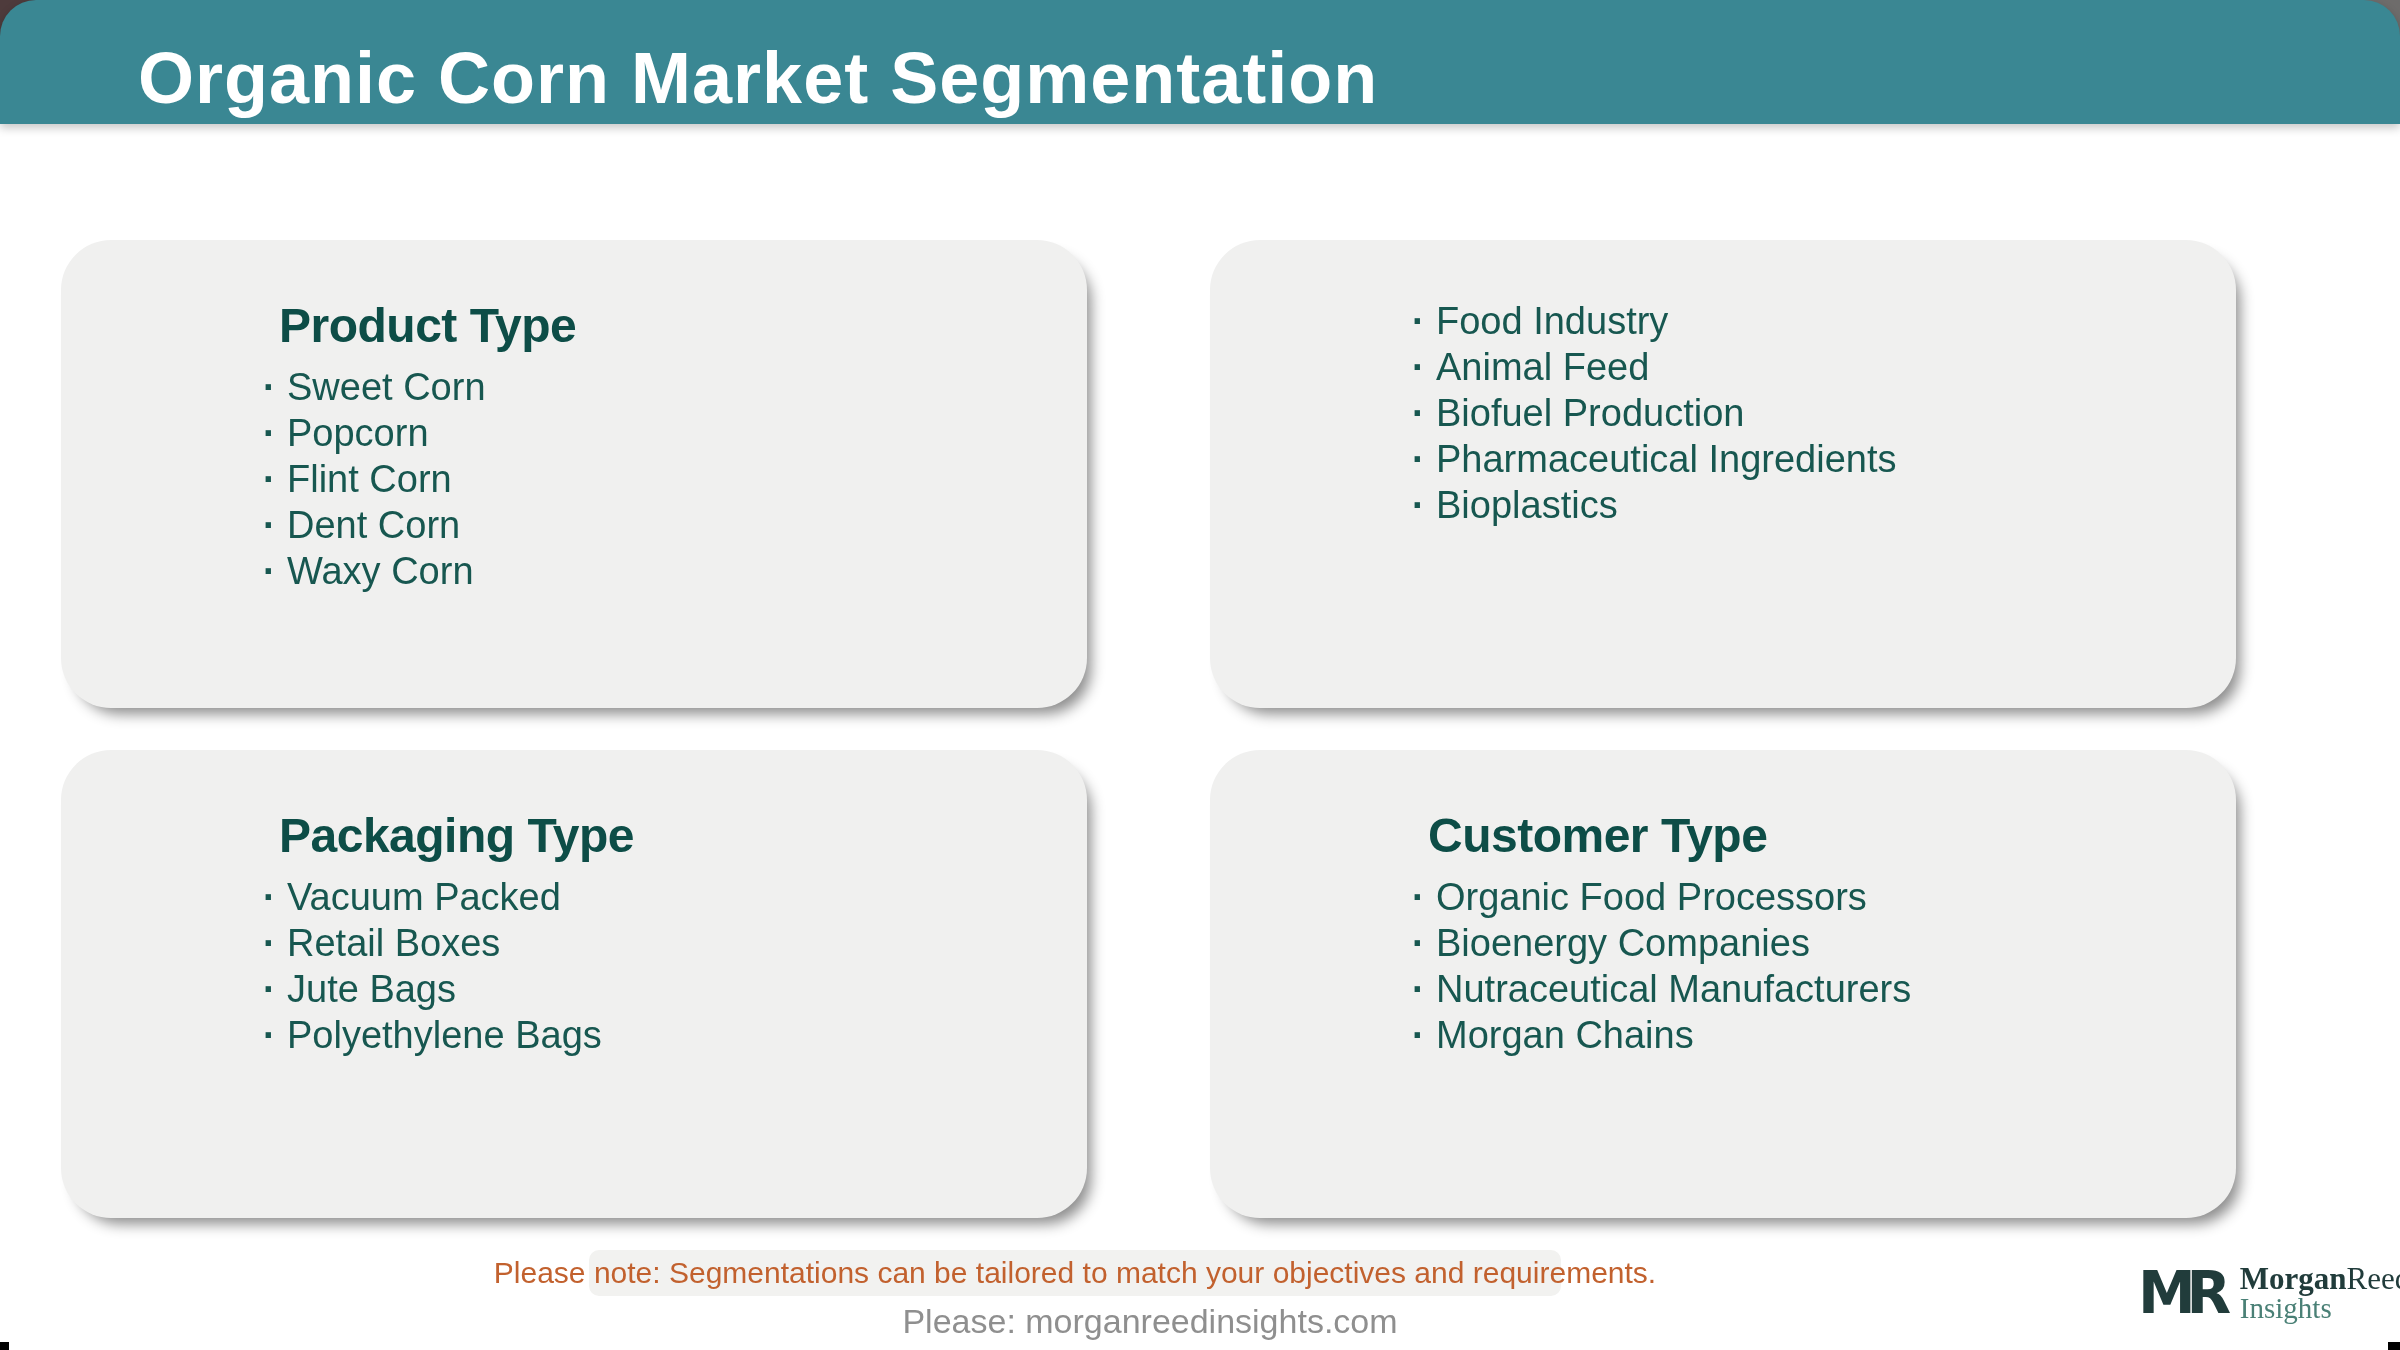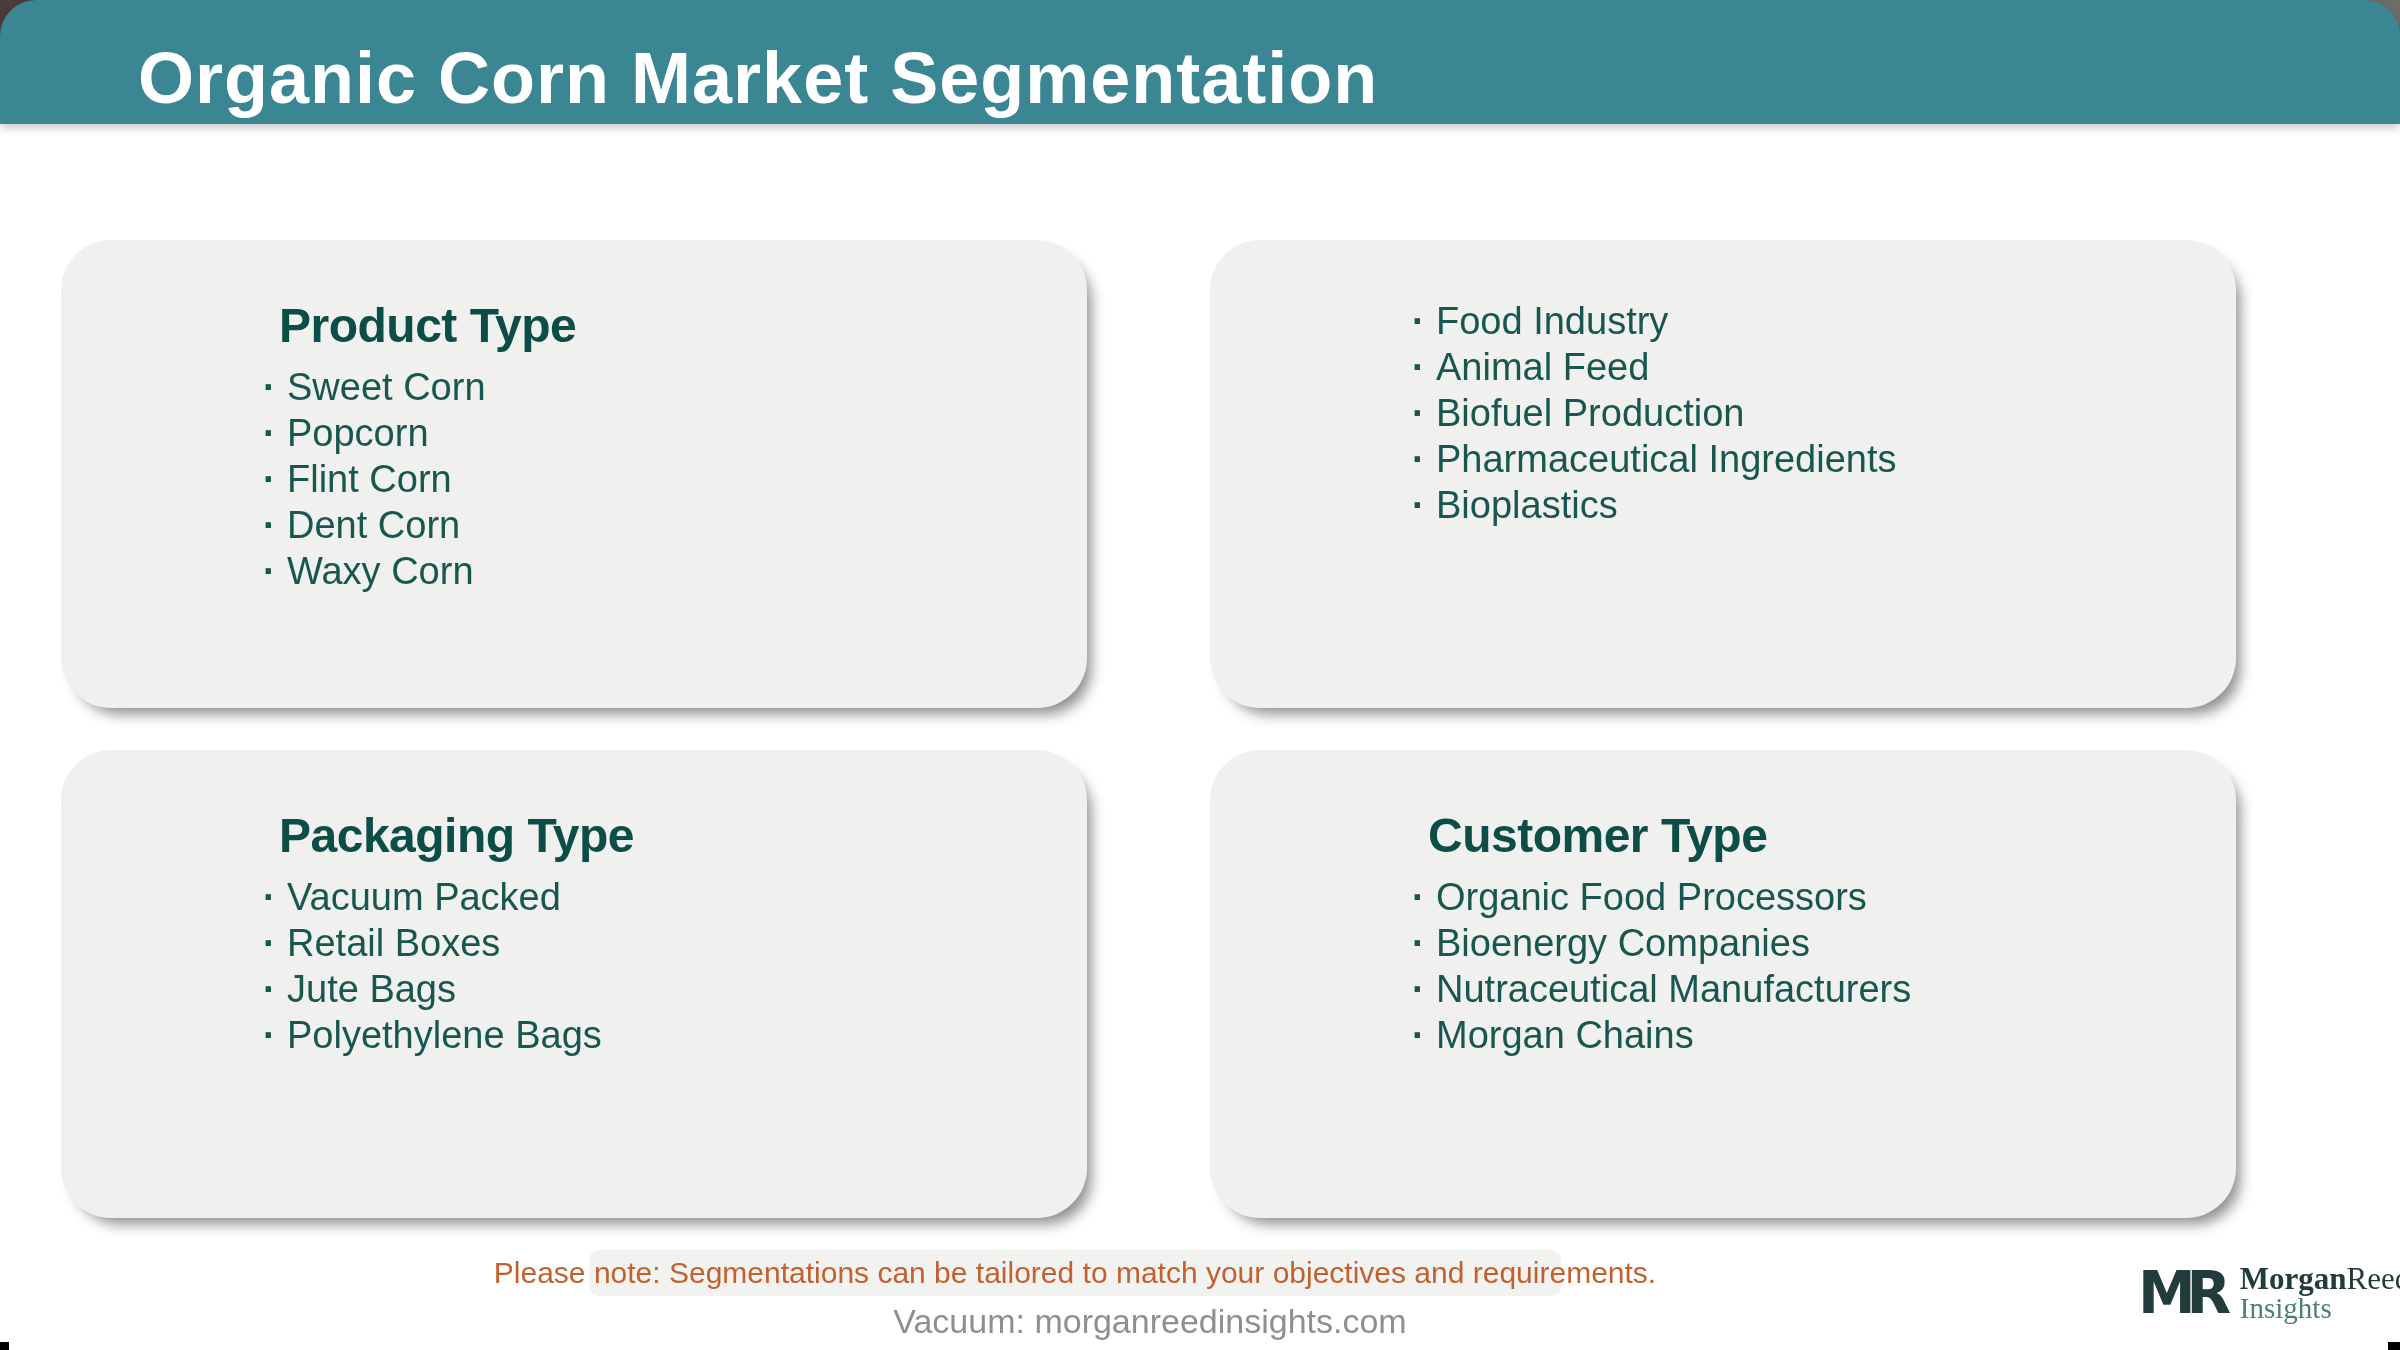--- a/index.html
+++ b/index.html
@@ -164,21 +164,21 @@
     <li><span>Bioenergy Companies</span></li>
     <li><span>Nutraceutical Manufacturers</span></li>
     <li><span>Morgan Chains</span></li>
   </ul>
 </section>
 
 <div class="note-banner">
   <span>Please note: Segmentations can be tailored to match your objectives and requirements.</span>
 </div>
 
-<div class="source-line">Vacuum: morganreedinsights.com</div>
+<div class="source-line">Please: morganreedinsights.com</div>
 
 <div class="logo">
   <div class="monogram">MR</div>
   <div class="text">
     <div class="name"><span class="bold">Morgan</span><span>Reed</span></div>
     <div class="tagline">Insights</div>
   </div>
 </div>
 
 <div class="artifact bl"></div>

